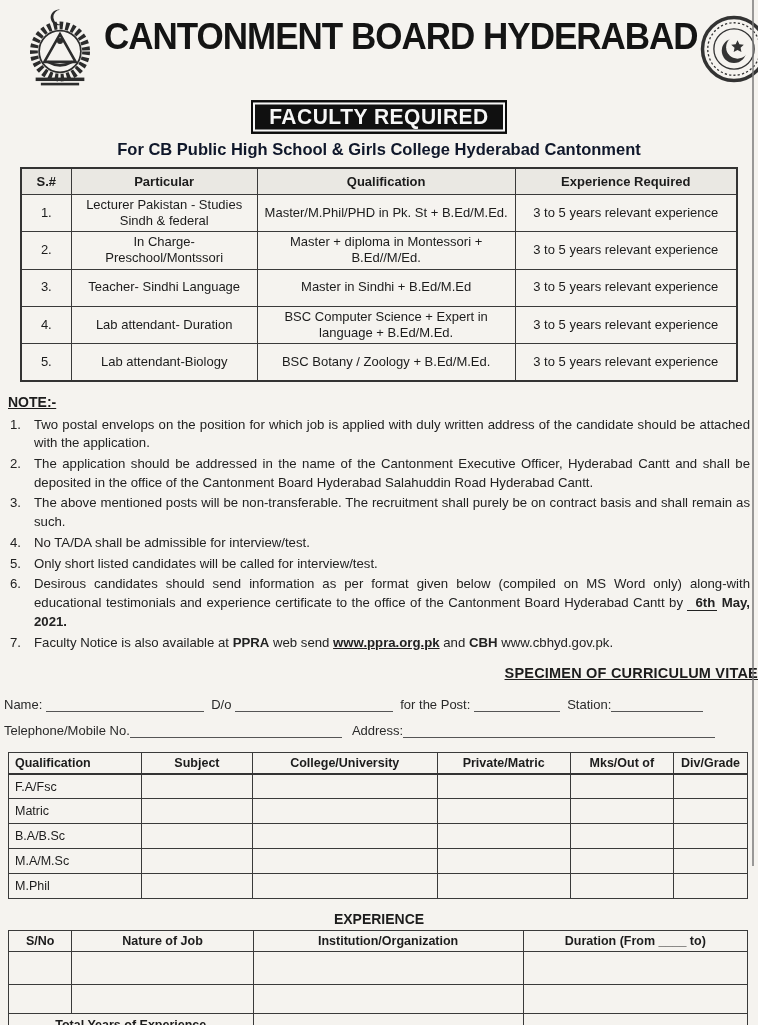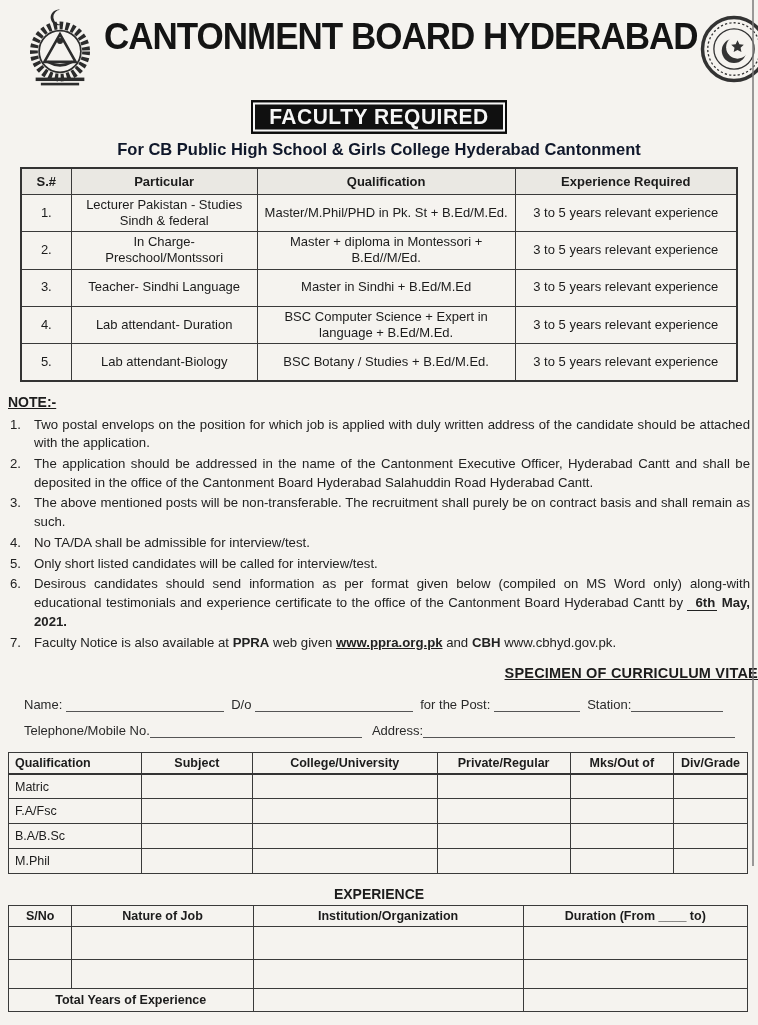--- a/index.html
+++ b/index.html
@@ -46,21 +46,21 @@
   .notes { margin:0 8px 0 8px; font-size:13.2px; line-height:1.42; color:#222; }
   .note-row { display:flex; margin-bottom:2px; }
   .note-num { flex:none; width:26px; padding-left:2px; }
   .note-text { flex:1; text-align:justify; }
   .b { font-weight:bold; }
   .u { border-bottom:1.6px solid #222; padding:0 2px 0 8px; }
   .link { text-decoration:underline; font-weight:600; }
 
   
   .cv-title { text-align:right; font-size:14.5px; font-weight:bold; text-decoration:underline; margin-top:13px; letter-spacing:.2px; }
-  .form-line { margin:16px 8px 0 24px; font-size:13px; white-space:nowrap; color:#2a2a2a; }
+  .form-line { margin:16px 8px 0 4px; font-size:13px; white-space:nowrap; color:#2a2a2a; }
   .form-line.second { margin-top:11px; }
   .blank { display:inline-block; border-bottom:1.2px solid #555; height:13px; vertical-align:bottom; }
 
   .cv-table { margin:14px 10px 0 8px; width:740px; font-size:12.5px; border:1.6px solid #333; }
   .cv-table th, .cv-table td { border:1.3px solid #3a3a3a; padding:2px 6px; }
   .cv-table thead th { font-weight:bold; text-align:left; height:21px; border-bottom:2px solid #333; }
   .cv-table tbody td { height:25px; }
   .cvc-q { width:18%; } .cvc-s { width:15%; } .cvc-c { width:25%; } .cvc-p { width:18%; } .cvc-m { width:14%; } .cvc-d { width:10%; }
 
   
@@ -140,21 +140,21 @@
     </tr>
     <tr>
       <td>4.</td>
       <td>Lab attendant- Duration</td>
       <td>BSC Computer Science + Expert in language + B.Ed/M.Ed.</td>
       <td>3 to 5 years relevant experience</td>
     </tr>
     <tr>
       <td>5.</td>
       <td>Lab attendant-Biology</td>
-      <td>BSC Botany / Studies + B.Ed/M.Ed.</td>
+      <td>BSC Botany / Zoology + B.Ed/M.Ed.</td>
       <td>3 to 5 years relevant experience</td>
     </tr>
   </tbody>
 </table>
 
 <div class="note-heading">NOTE:-</div>
 <div class="notes">
   <div class="note-row">
     <span class="note-num">1.</span>
     <div class="note-text">Two postal envelops on the position for which job is applied with duly written address of the candidate should be attached with the application.</div>
@@ -178,21 +178,21 @@
   <div class="note-row">
     <span class="note-num">6.</span>
     <div class="note-text"><span>Desirous candidates should send information as per format given below (compiled on MS Word only) along-with educational testimonials and experience certificate to the office of the Cantonment Board Hyderabad Cantt by</span>
       <span class="b u">6th</span>
       <span class="b">May, 2021.</span></div>
   </div>
   <div class="note-row">
     <span class="note-num">7.</span>
     <div class="note-text"><span>Faculty Notice is also available at</span>
       <span class="b">PPRA</span>
-      <span>web given</span>
+      <span>web send</span>
       <span class="link">www.ppra.org.pk</span>
       <span>and</span>
       <span class="b">CBH</span>
       <span>www.cbhyd.gov.pk.</span></div>
   </div>
 </div>
 
 <div class="cv-title">SPECIMEN OF CURRICULUM VITAE</div>
 
 <div class="form-line">
@@ -208,44 +208,52 @@
   <span>Telephone/Mobile No.</span><span class="blank" style="width:212px;"></span>&nbsp;&nbsp;
   <span>Address:</span><span class="blank" style="width:312px;"></span>
 </div>
 
 <table class="cv-table">
   <thead>
     <tr>
       <th class="cvc-q">Qualification</th>
       <th class="cvc-s" style="text-align:center;">Subject</th>
       <th class="cvc-c" style="text-align:center;">College/University</th>
-      <th class="cvc-p" style="text-align:center;">Private/Regular</th>
+      <th class="cvc-p" style="text-align:center;">Private/Matric</th>
       <th class="cvc-m" style="text-align:center;">Mks/Out of</th>
       <th class="cvc-d" style="text-align:center;">Div/Grade</th>
     </tr>
   </thead>
   <tbody>
     <tr>
+      <td>F.A/Fsc</td>
+      <td></td>
+        <td></td>
+        <td></td>
+        <td></td>
+        <td></td>
+    </tr>
+    <tr>
       <td>Matric</td>
       <td></td>
         <td></td>
         <td></td>
         <td></td>
         <td></td>
     </tr>
     <tr>
-      <td>F.A/Fsc</td>
-      <td></td>
-        <td></td>
-        <td></td>
-        <td></td>
-        <td></td>
-    </tr>
-    <tr>
       <td>B.A/B.Sc</td>
+      <td></td>
+        <td></td>
+        <td></td>
+        <td></td>
+        <td></td>
+    </tr>
+    <tr>
+      <td>M.A/M.Sc</td>
       <td></td>
         <td></td>
         <td></td>
         <td></td>
         <td></td>
     </tr>
     <tr>
       <td>M.Phil</td>
       <td></td>
         <td></td>

